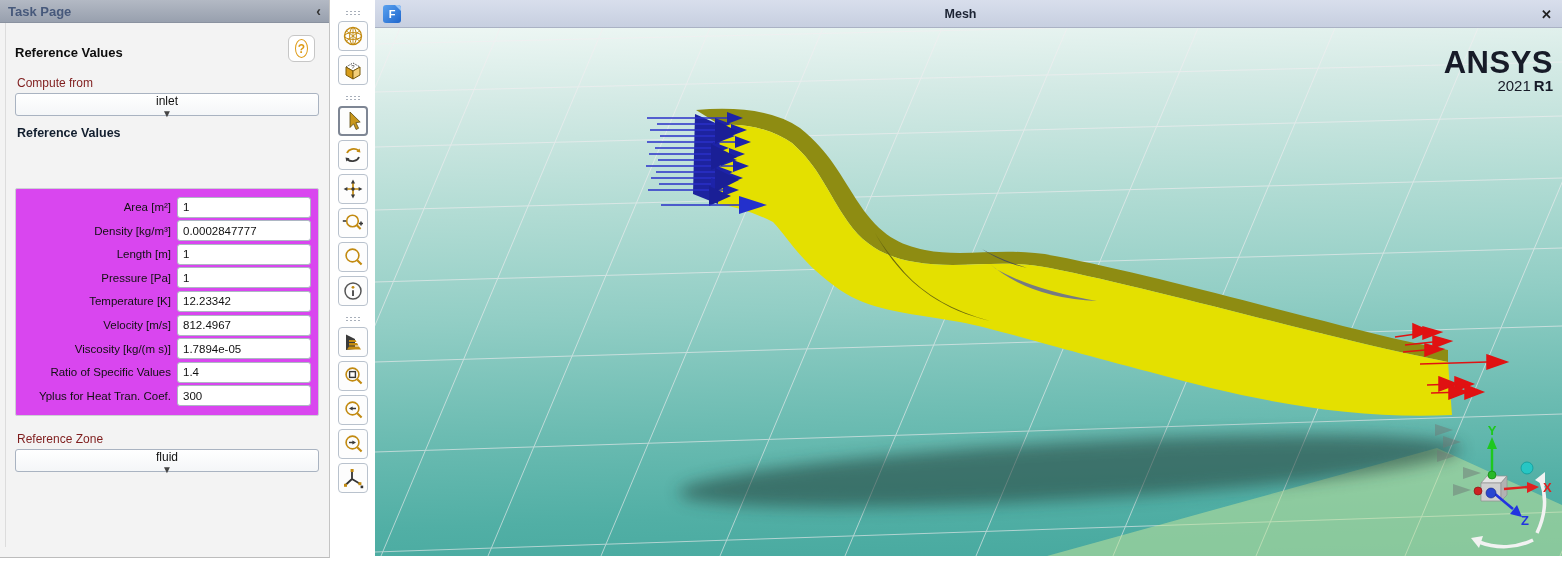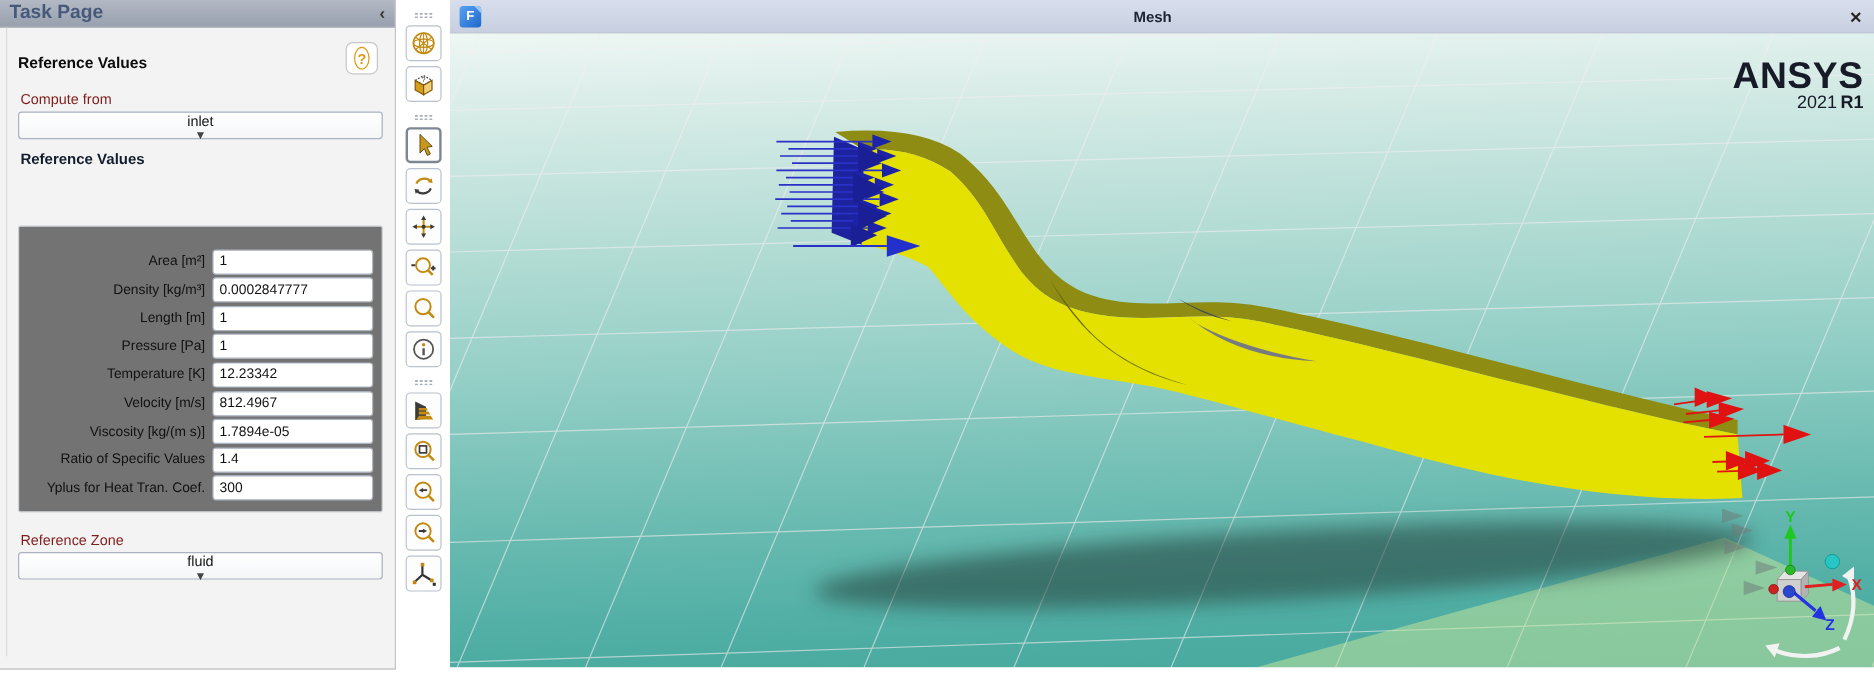--- a/index.html
+++ b/index.html
@@ -3,35 +3,35 @@
 <meta charset="utf-8">
 <style>
   html,body{margin:0;padding:0;background:#ffffff;font-family:"Liberation Sans",sans-serif;}
   #app{position:relative;width:1562px;height:564px;background:#ffffff;overflow:hidden;}
 
   
   .task-panel{position:absolute;left:0;top:0;width:330px;height:558px;background:#f3f3f3;
     border-right:1px solid #c4c4c4;border-bottom:1px solid #bcbcbc;box-sizing:border-box;}
   .tp-header{height:22px;background:linear-gradient(#b3b9c4,#98a0ae);border-bottom:1px solid #8a92a0;
     display:flex;align-items:center;justify-content:space-between;padding:0 8px;}
-  .tp-header .tp-title{font-size:16px;font-weight:bold;color:#47597b;}
+  .tp-header .tp-title{font-size:13px;font-weight:bold;color:#47597b;}
   .tp-header .tp-collapse{font-size:14px;font-weight:bold;color:#333;cursor:pointer;line-height:1;}
   .tp-body{position:relative;padding:6px 10px 0 9px;border-left:1px solid #dcdcdc;margin-left:5px;height:524px;box-sizing:border-box;}
   .tp-section-title{font-size:13px;font-weight:bold;color:#0d0d0d;margin-top:16px;}
   .help-btn{position:absolute;right:14px;top:12px;width:27px;height:27px;background:#fff;
     border:1px solid #c6c6c6;border-radius:6px;display:flex;align-items:center;justify-content:center;cursor:pointer;}
   .help-btn .q{width:17px;height:17px;border:1.6px solid #de9a14;border-radius:50%;color:#de9a14;
     font-size:12px;font-weight:bold;display:flex;align-items:center;justify-content:center;line-height:1;}
   .tp-label{font-size:12px;color:#7f1d1d;margin:16px 0 3px 2px;}
   .dropdown{height:21px;background:linear-gradient(#ffffff,#f4f6f8);border:1px solid #a9b3c1;border-radius:3px;
     display:flex;align-items:center;justify-content:space-between;padding:0 7px;cursor:pointer;flex-direction:column;}
   .dropdown .dd-text{font-size:12px;color:#111;}
   .dropdown .dd-caret{font-size:10px;color:#444;}
   .subsection{font-size:12.5px;font-weight:bold;color:#121e2e;margin:10px 0 4px 2px;}
-  .rv-group{border:1px solid #cccfd4;border-radius:2px;background:#737373;padding:16px 7px 6px 4px;margin-top:48px;}
+  .rv-group{border:1px solid #cccfd4;border-radius:2px;background:#d946ef;padding:5px 7px 6px 4px;margin-top:48px;}
   .rv-row{display:flex;align-items:center;margin:2.6px 0;}
   .rv-label{flex:0 0 151px;text-align:right;font-size:11.5px;color:#111;padding-right:6px;white-space:nowrap;}
   .rv-input{flex:1;height:17px;font-size:11.5px;color:#111;background:#fff;border:1px solid #adb7c3;
     border-radius:3px;padding:1px 5px;font-family:"Liberation Sans",sans-serif;min-width:0;}
 
   
   .toolbar{position:absolute;left:336px;top:8px;width:33px;display:flex;flex-direction:column;align-items:center;gap:4px;}
   .grip{width:16px;height:5px;margin:2px 0;background-image:radial-gradient(circle,#a8afba 0.9px,transparent 1px);background-size:4px 3px;}
   .tb-btn{width:30px;height:30px;background:#fdfdfd;border:1px solid #b9c2cd;border-radius:4px;
     display:flex;align-items:center;justify-content:center;padding:0;cursor:pointer;box-sizing:border-box;}

